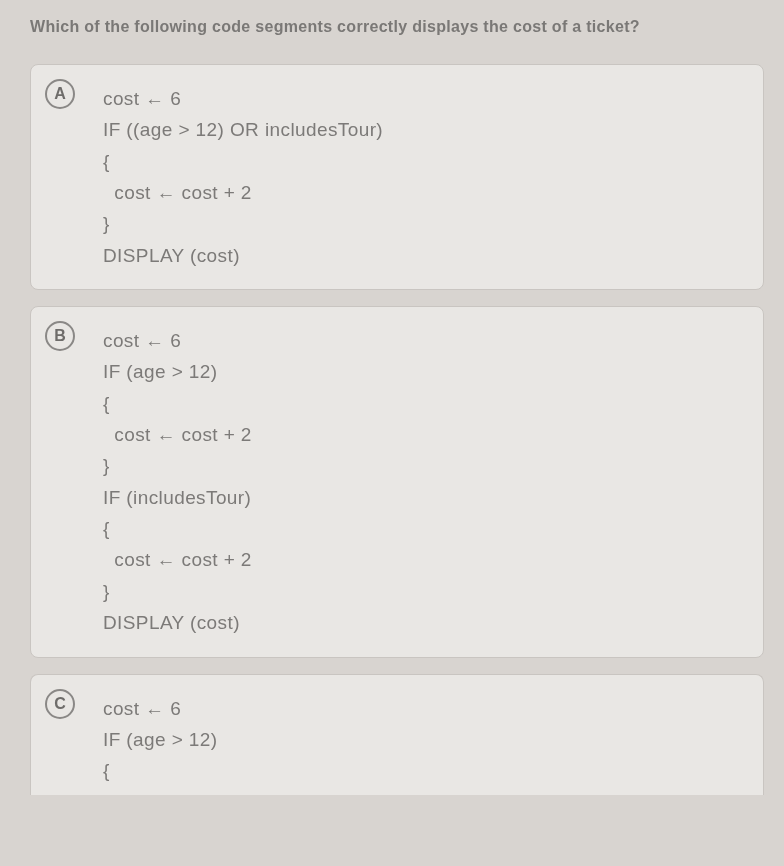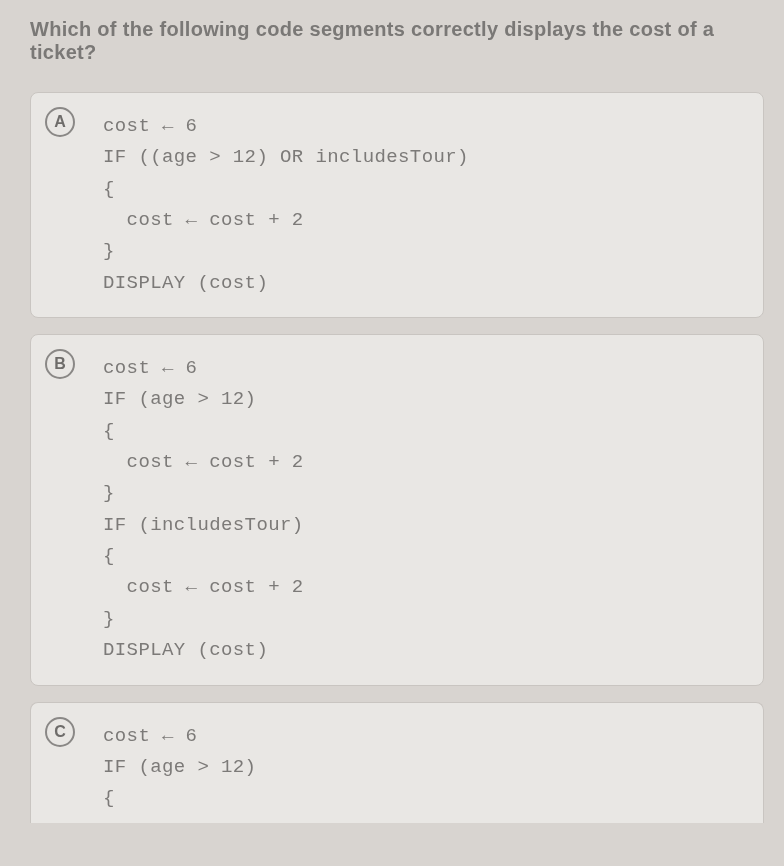--- a/index.html
+++ b/index.html
@@ -5,21 +5,21 @@
   * { box-sizing: border-box; margin: 0; padding: 0; }
   html, body { width: 784px; height: 866px; }
   body {
     background: #d8d4d0;
     font-family: Arial, Helvetica, sans-serif;
     padding: 18px 20px 0 30px;
     color: #6a6a6a;
     overflow: hidden;
   }
   .question {
-    font-size: 20px;
+    font-size: 16px;
     font-weight: 600;
     color: #7a7876;
     margin-bottom: 28px;
     letter-spacing: 0.3px;
     filter: blur(0.4px);
   }
   .option {
     background: #e9e7e4;
     border: 1px solid #c9c5c1;
     border-radius: 8px;
@@ -45,21 +45,21 @@
     border: 2px solid #8a8886;
     display: flex;
     align-items: center;
     justify-content: center;
     font-weight: 700;
     font-size: 16px;
     color: #6e6c6a;
     background: #e9e7e4;
   }
   .code {
-    font-family: Liberation Mono, monospace;
+    font-family: Liberation Sans, sans-serif;
     font-size: 19px;
     line-height: 1.65;
     color: #7c7a78;
     white-space: pre;
     filter: blur(0.3px);
     letter-spacing: 0.4px;
   }
 </style>
 </head>
 <body>

